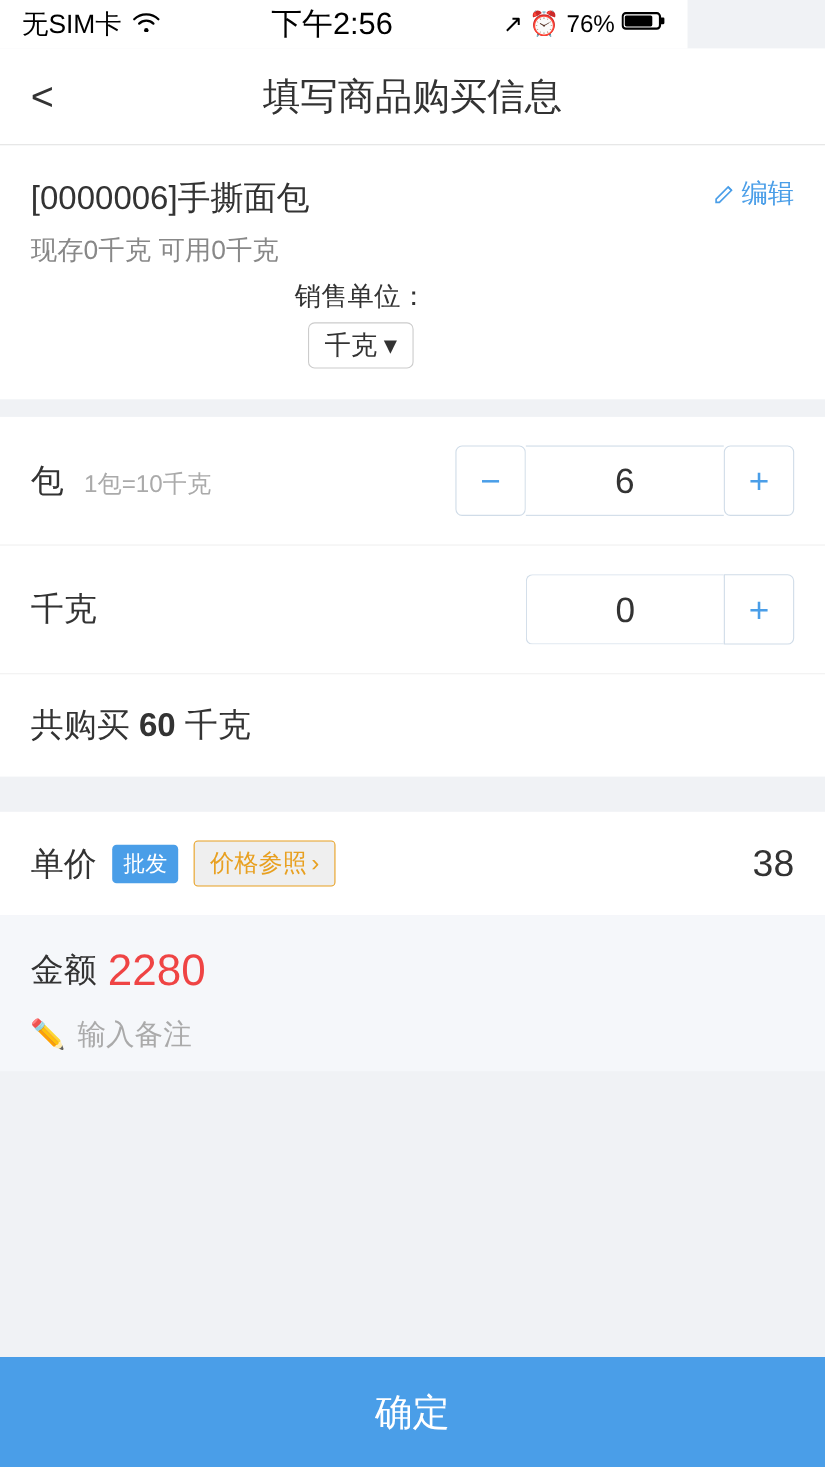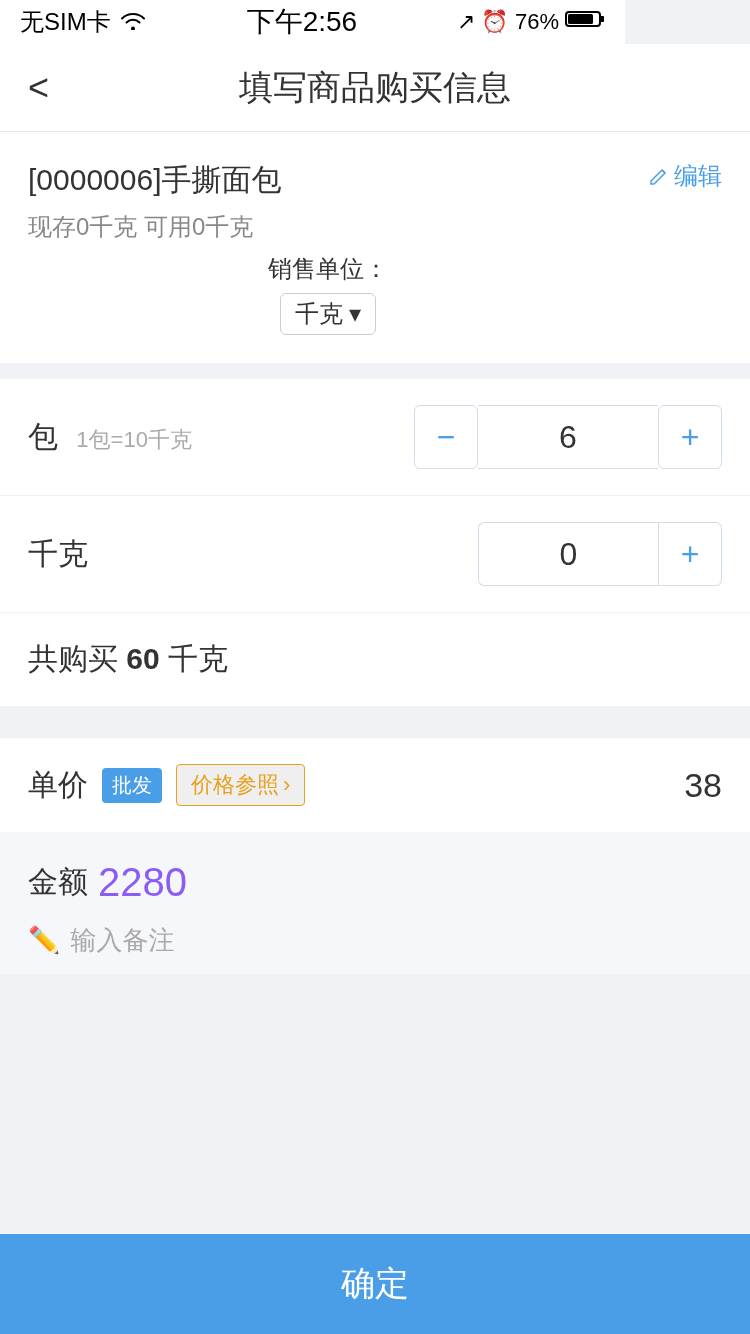--- a/index.html
+++ b/index.html
@@ -209,21 +209,21 @@
       padding: 28px 28px 16px;
     }
     .amount-row {
       display: flex;
       align-items: center;
       font-size: 32px;
       color: #333;
       margin-bottom: 18px;
     }
     .amount-label { font-size: 30px; color: #333; }
-    .amount-value { font-size: 40px; font-weight: 500; color: #8b5cf6; margin-left: 10px; }
+    .amount-value { font-size: 40px; font-weight: 500; color: #ef4444; margin-left: 10px; }
     .note-row {
       display: flex;
       align-items: center;
       gap: 10px;
       color: #aaa;
       font-size: 26px;
     }
     .note-icon { font-size: 26px; color: #aaa; }
 
     

